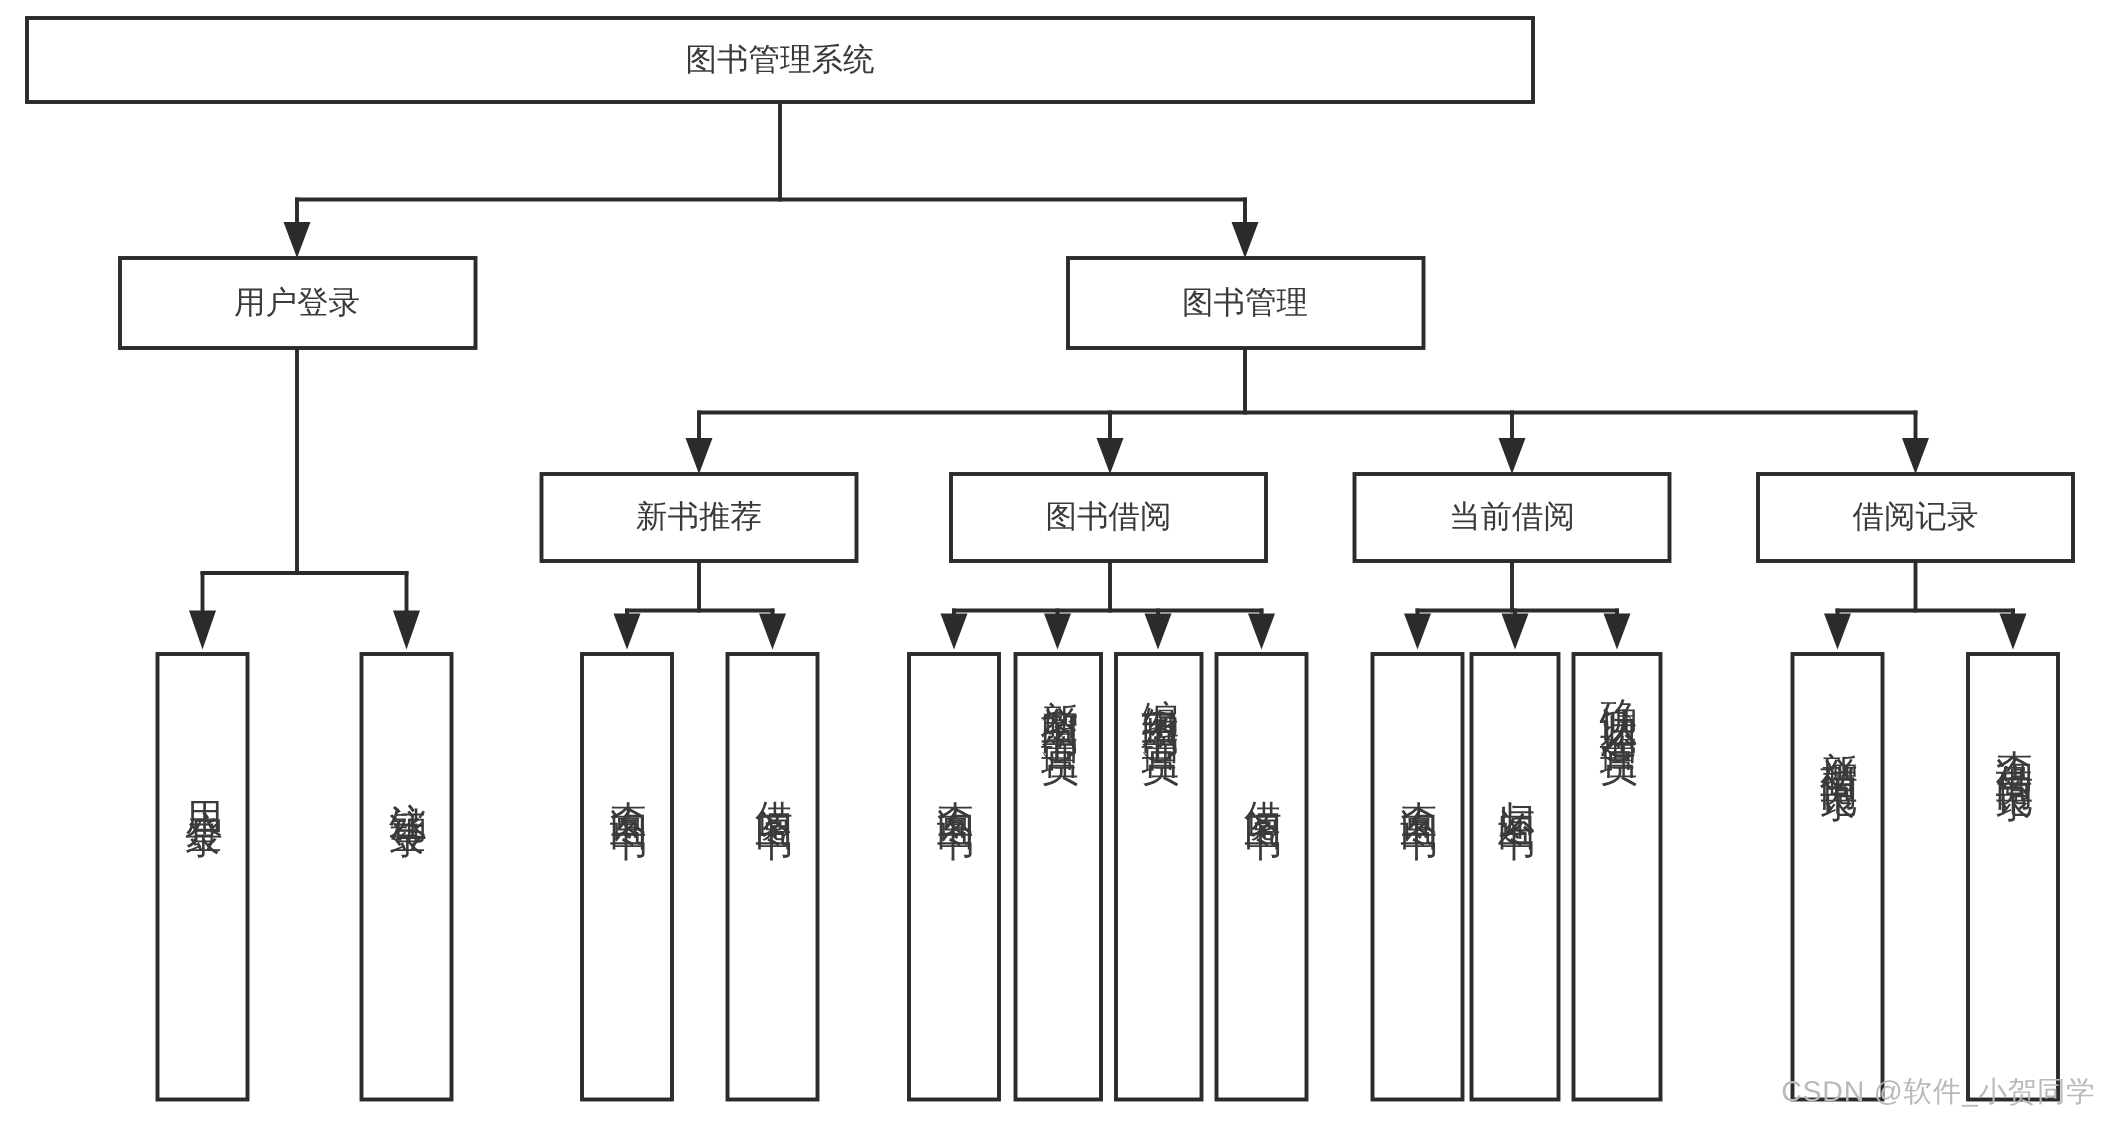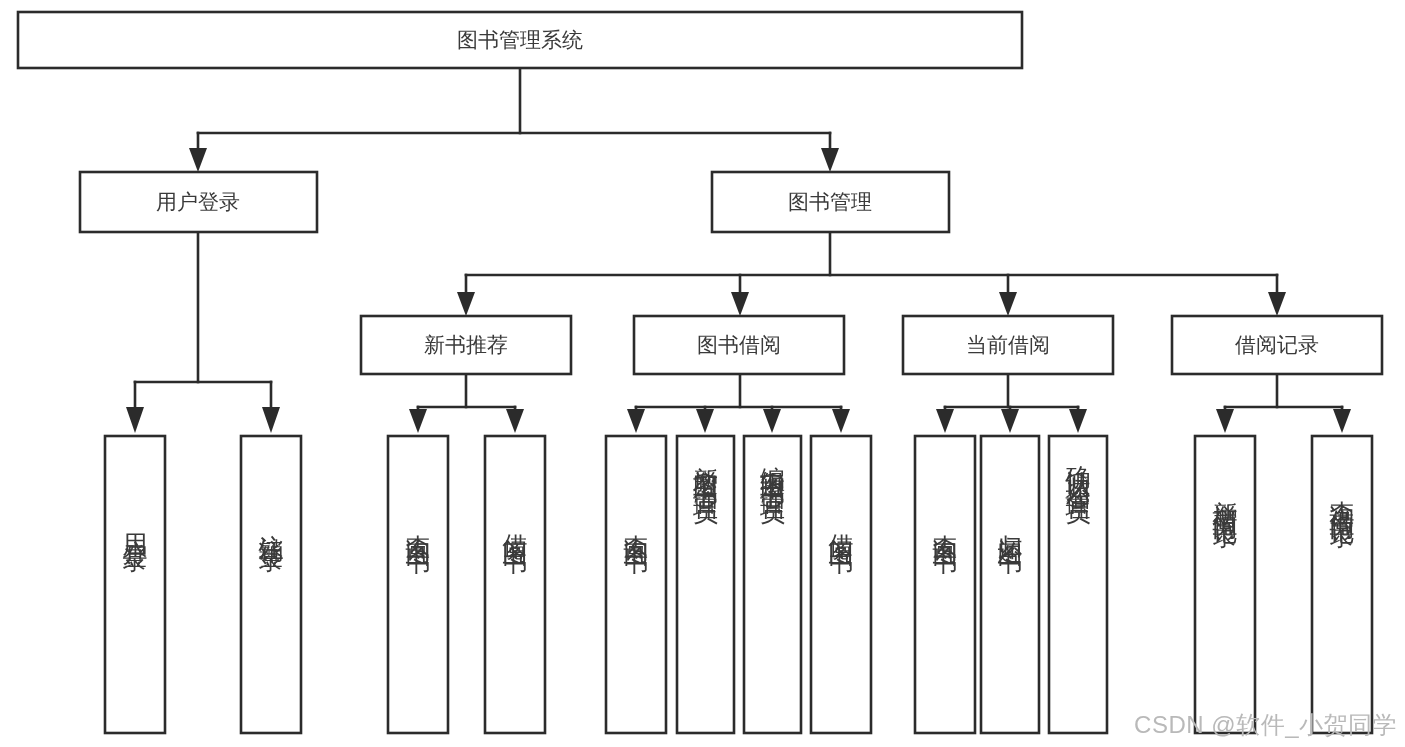--- a/index.html
+++ b/index.html
@@ -64,21 +64,21 @@
     letter-spacing: 5px;
     color: #3a3a3a;
     white-space: nowrap;
     text-align: left;
   }
   .watermark {
     position: absolute;
     right: 8px;
     bottom: 6px;
     font-family: "Liberation Sans", "DejaVu Sans", sans-serif;
-    font-size: 24px;
+    font-size: 19px;
     color: #b9b9b9;
     letter-spacing: 0.5px;
     white-space: nowrap;
   }
 </style>
 </head>
 <body>
 
 <div id="diagram-root">
 

